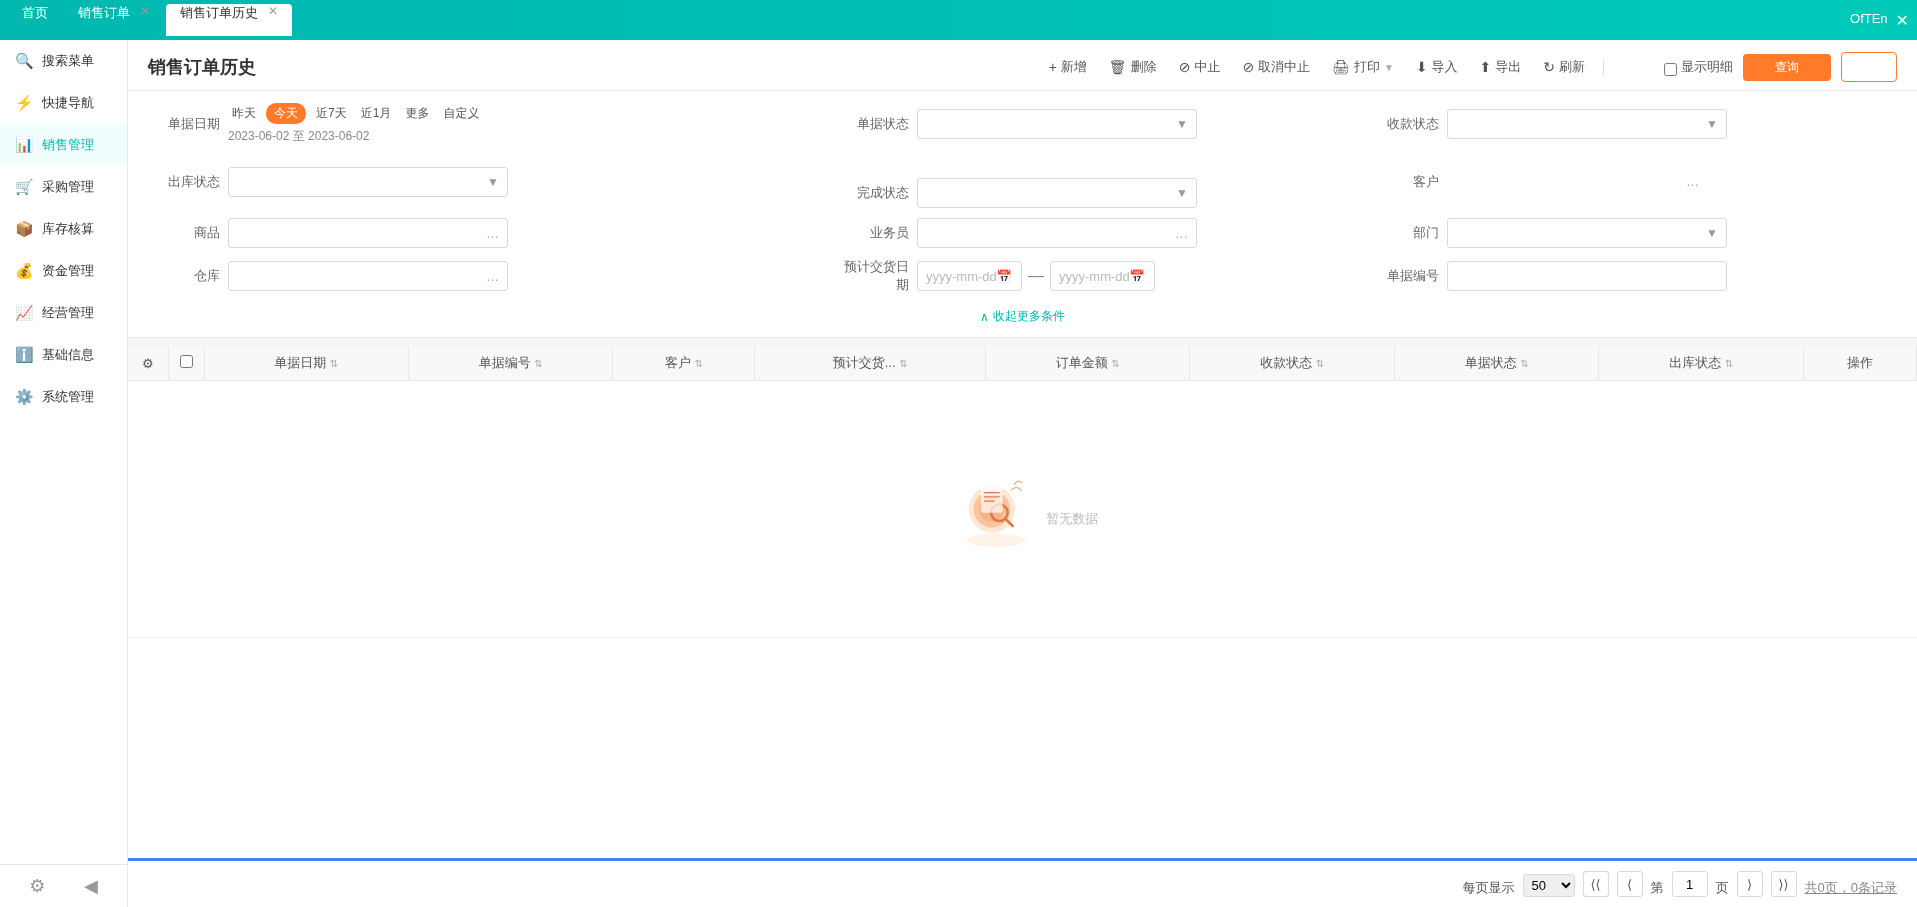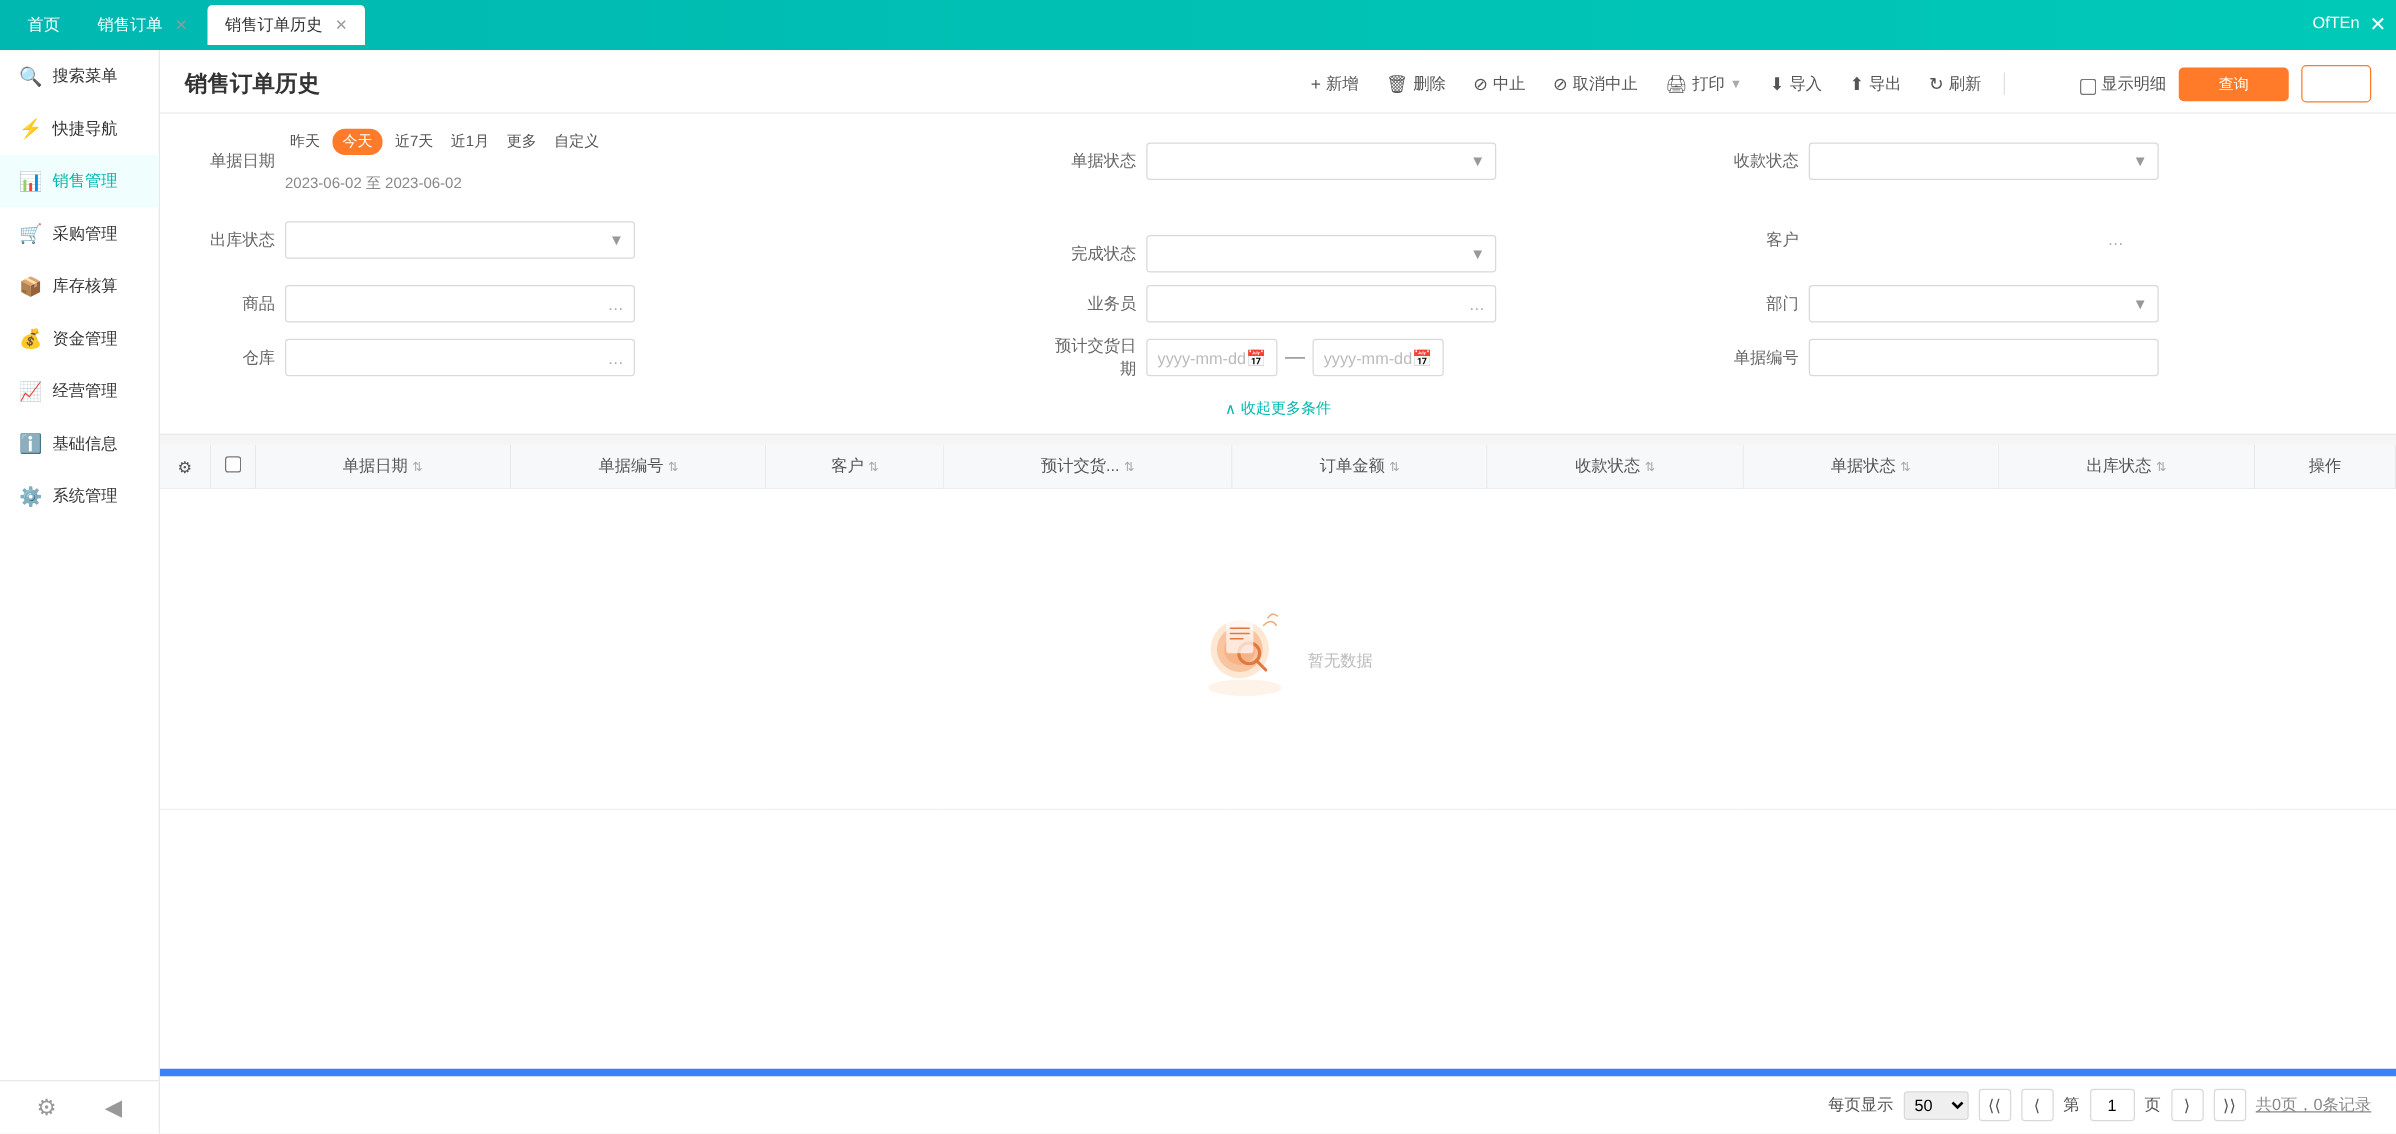--- a/index.html
+++ b/index.html
@@ -11,21 +11,21 @@
       background: linear-gradient(90deg, #00b8b0 0%, #00c9b8 100%);
       display: flex;
       align-items: center;
       padding: 0 8px;
       flex-shrink: 0;
     }
     .tab-item {
       height: 32px;
       padding: 0 14px;
       display: flex;
-      align-items: center;
+      align-items: flex-start;
       font-size: 13px;
       color: #fff;
       cursor: pointer;
       border-radius: 4px 4px 0 0;
       margin-right: 2px;
       gap: 6px;
     }
     .tab-item.active {
       background: #fff;
       color: #333;
@@ -192,21 +192,21 @@
     }
     .filter-unit {
       display: flex;
       align-items: center;
       flex: 1;
     }
     .date-chips {
       display: flex;
       align-items: center;
       gap: 6px;
-      margin-bottom: 14px;
+      margin-bottom: 4px;
     }
     .date-chip {
       font-size: 12px;
       color: #555;
       cursor: pointer;
       padding: 2px 4px;
     }
     .date-chip.active {
       background: #ff7b29;
       color: #fff;
@@ -283,27 +283,27 @@
       margin-bottom: 16px;
     }
     .empty-text {
       font-size: 13px;
       color: #bbb;
     }
 
     
     .pagination {
       display: flex;
-      align-items: center;
+      align-items: flex-end;
       justify-content: flex-end;
       padding: 10px 20px;
       font-size: 13px;
       color: #555;
       background: #fff;
-      border-top: 6px solid #3b82f6;
+      border-top: 3px solid #3b82f6;
       gap: 8px;
     }
     .pagination select {
       border: 1px solid #d9d9d9;
       border-radius: 3px;
       padding: 2px 4px;
       font-size: 13px;
       cursor: pointer;
     }
     .page-btn {

